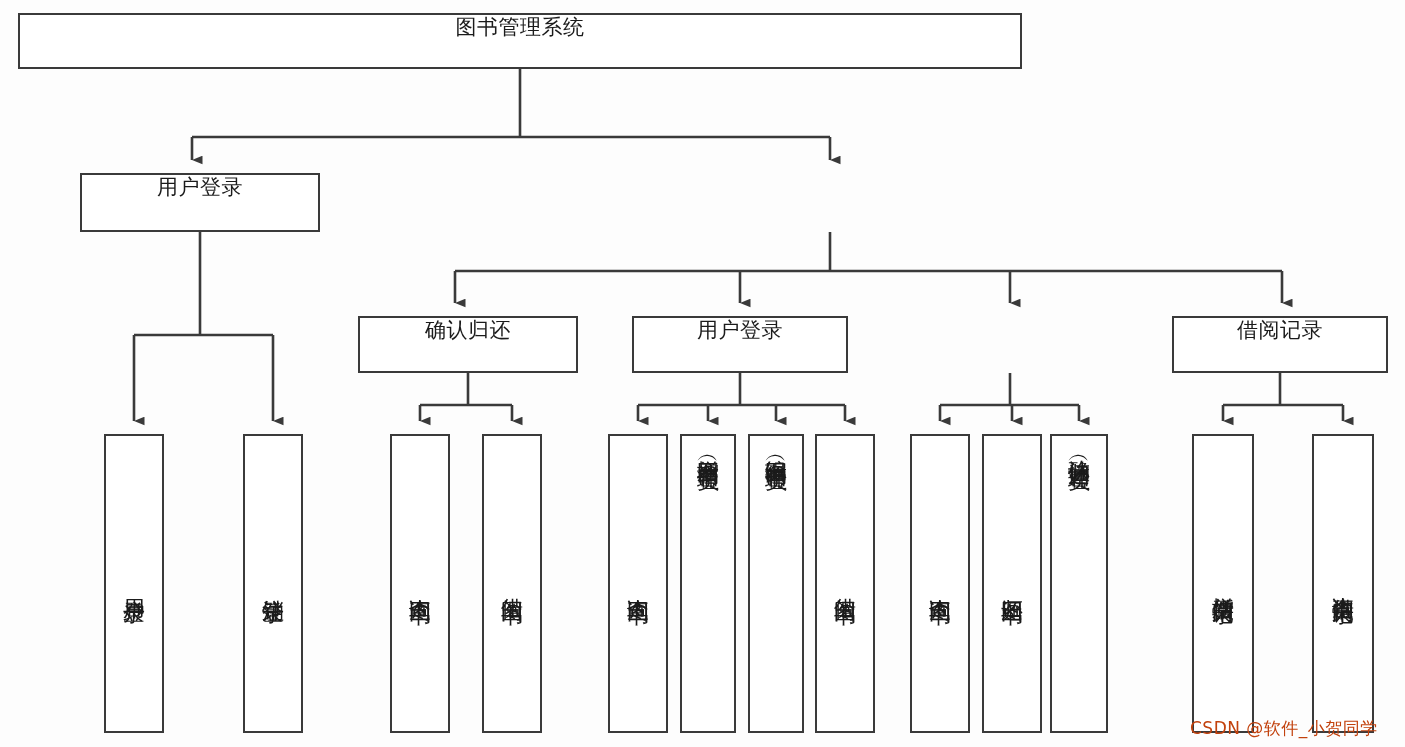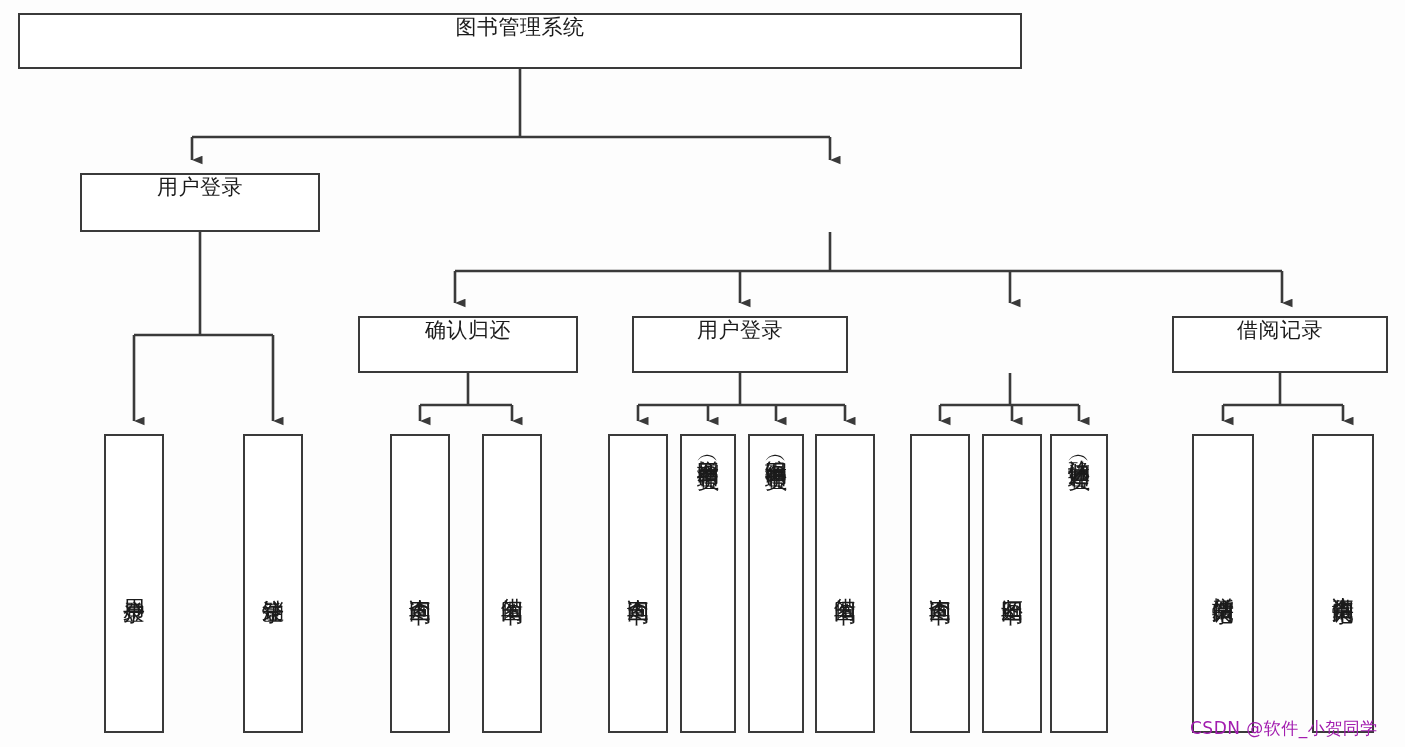--- a/index.html
+++ b/index.html
@@ -55,21 +55,21 @@
     position: absolute;
     left: 0;
     top: 0;
     width: 1405px;
     height: 747px;
     pointer-events: none;
   }
   .watermark {
     position: absolute;
     font-size: 17px;
-    color: #a21caf;
+    color: #c2410c;
     white-space: nowrap;
     letter-spacing: 0.5px;
   }
 </style>
 </head>
 <body>
 
 <div id="canvas">
 
   <svg class="links" viewBox="0 0 1405 747" xmlns="http://www.w3.org/2000/svg">

